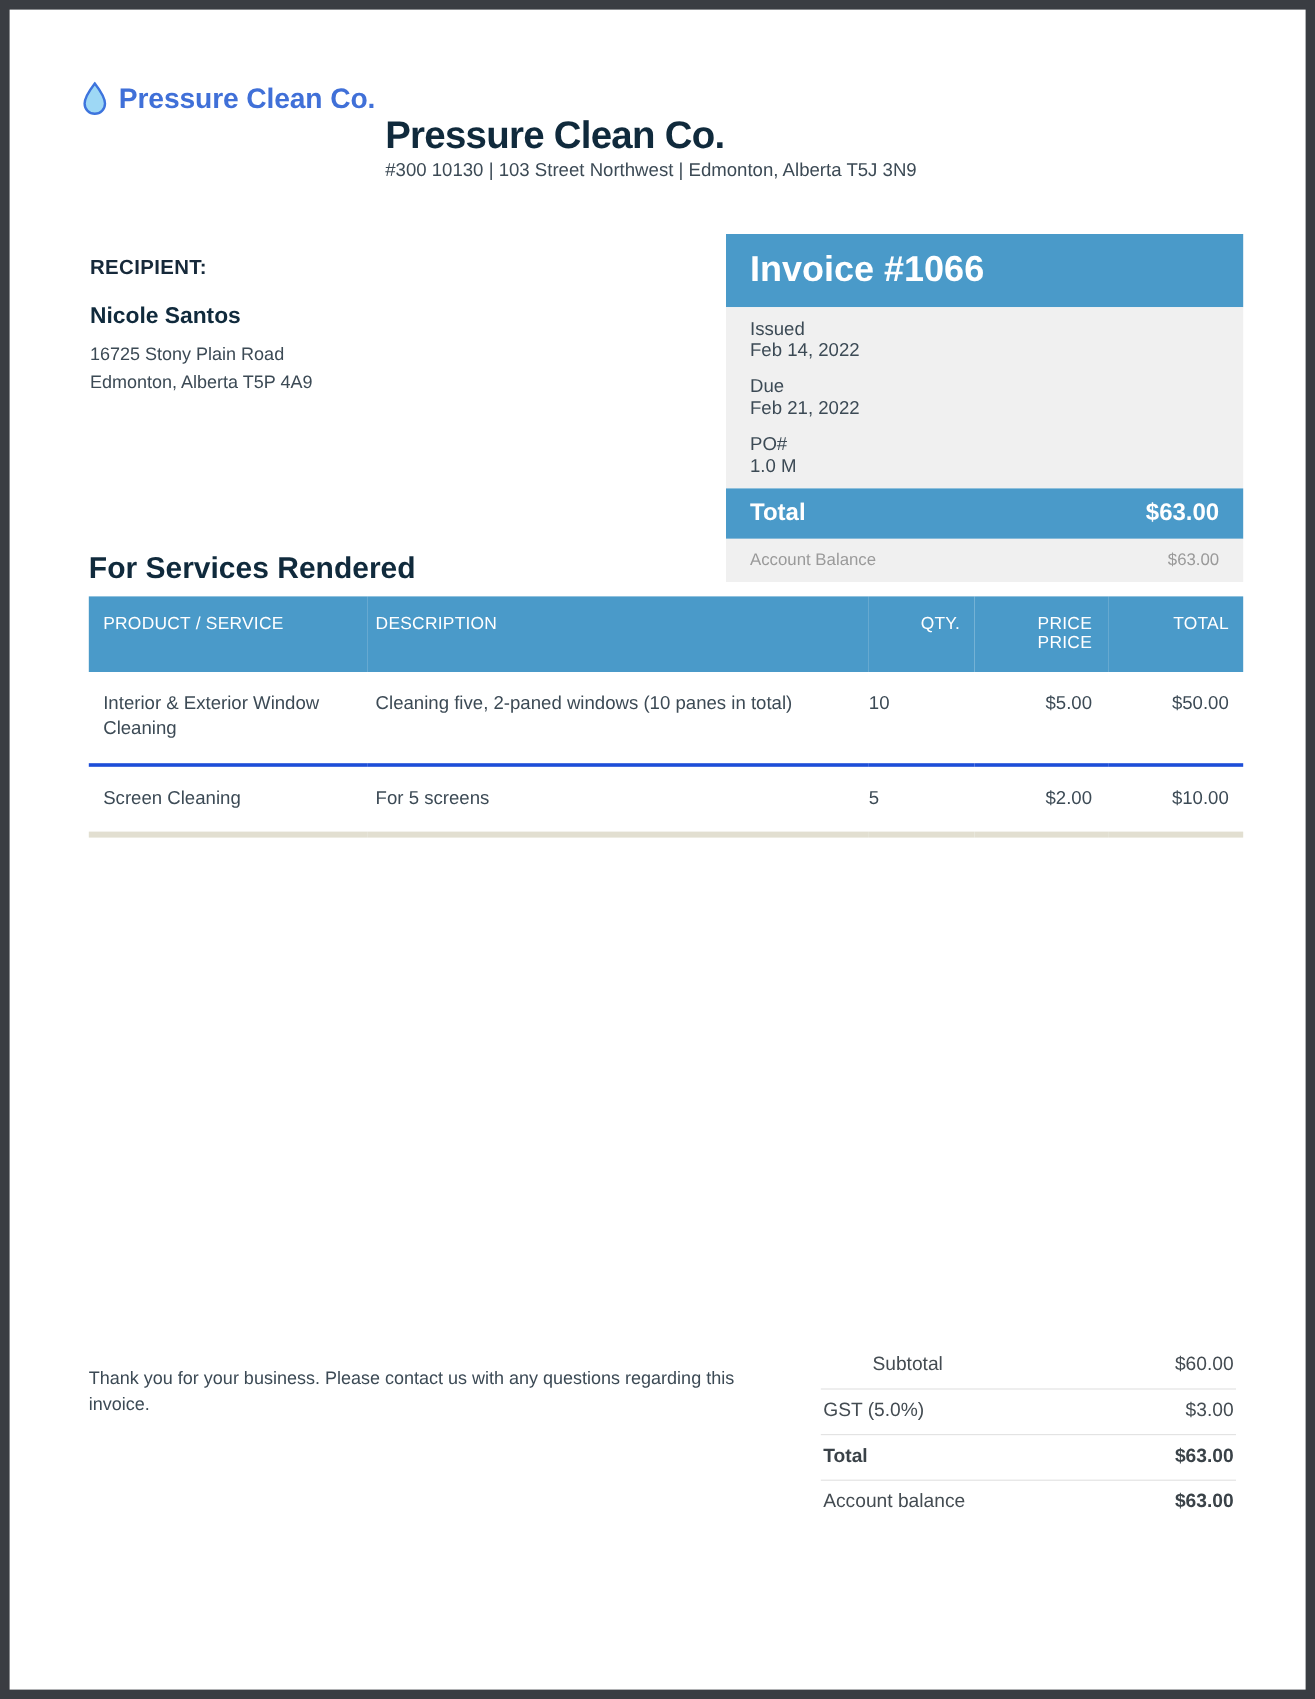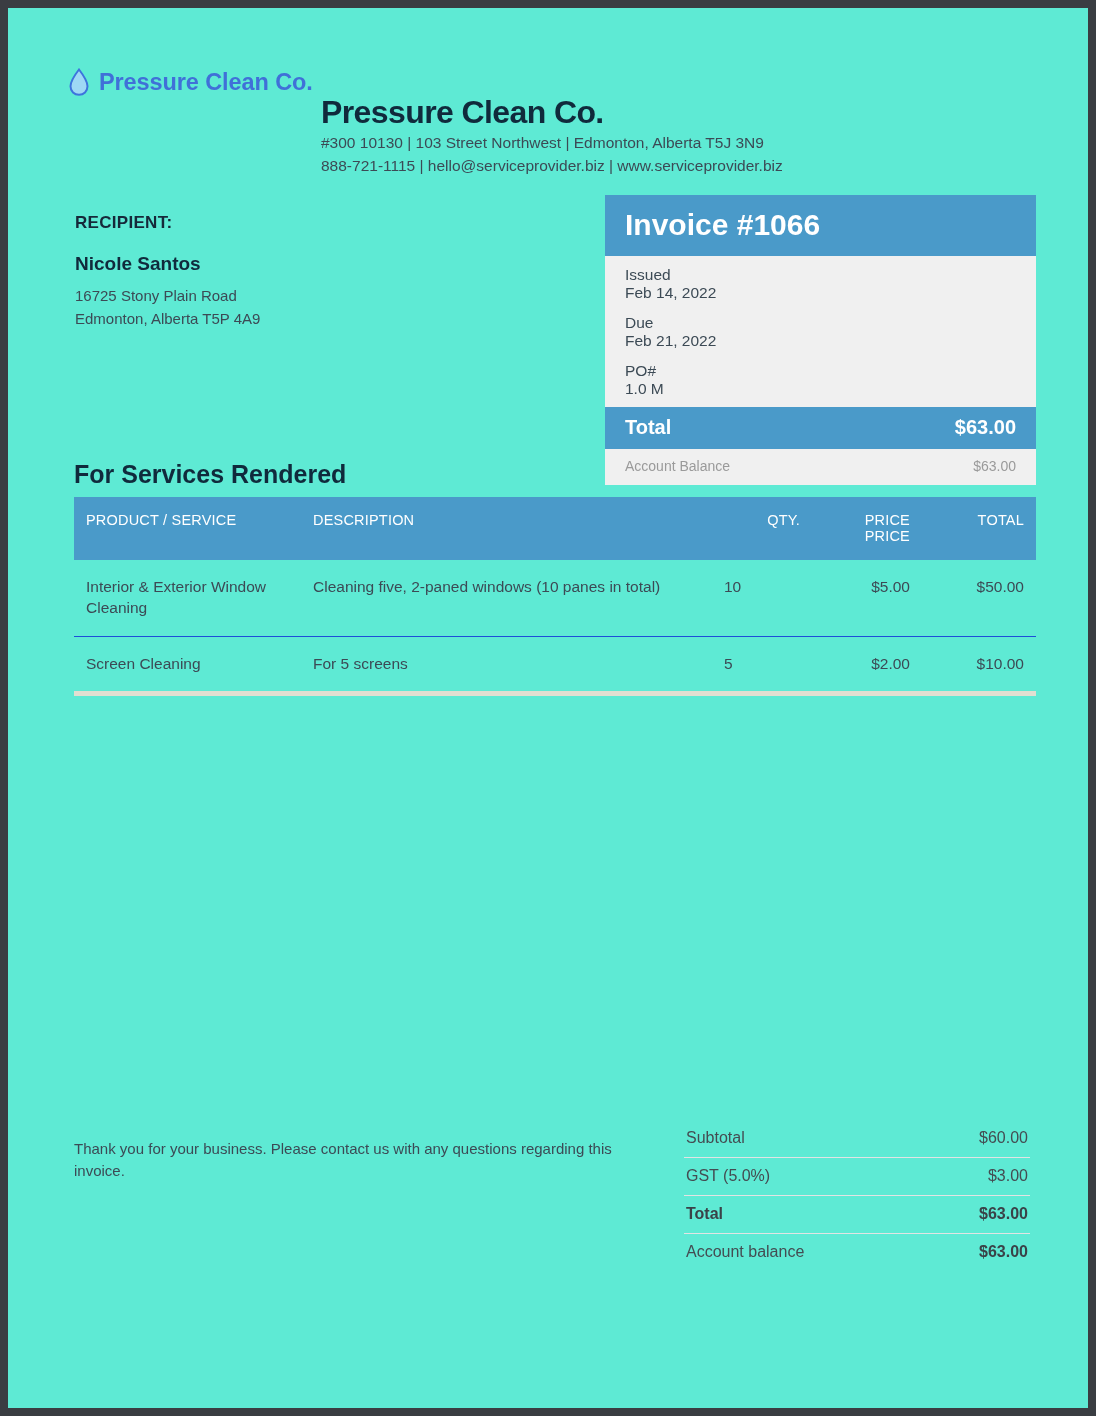--- a/index.html
+++ b/index.html
@@ -10,21 +10,21 @@
     background: #3a3d42;
     font-family: "Liberation Sans", sans-serif;
   }
 
   #page-frame {
     position: absolute;
     left: 8px;
     top: 8px;
     width: 1080px;
     height: 1400px;
-    background: #5eead4;
+    background: #ffffff;
     overflow: hidden;
   }
 
   
   .logo-row {
     position: absolute;
     left: 60px;
     top: 60px;
     display: flex;
     align-items: center;
@@ -159,21 +159,21 @@
   .items thead th.c-prod { text-align: left; padding-left: 12px; width: 232px; }
   .items thead th.c-desc { text-align: left; padding-left: 7px; }
   .items thead th.c-qty  { text-align: right; width: 88px; padding-right: 12px; }
   .items thead th.c-unit { text-align: right; width: 112px; padding-right: 14px; }
   .items thead th.c-tot  { text-align: right; width: 112px; padding-right: 12px; }
 
   .items tbody td {
     font-size: 15.5px;
     color: #3c4a55;
     padding: 16px 0 17px 0;
-    border-bottom: 1px solid #1d4ed8;
+    border-bottom: 3px solid #1d4ed8;
     vertical-align: top;
     line-height: 1.38;
   }
   .items tbody td.c-prod { padding-left: 12px; }
   .items tbody td.c-desc { padding-left: 7px; }
   .items tbody td.c-qty  { padding-right: 12px; }
   .items tbody td.c-unit { text-align: right; padding-right: 14px; }
   .items tbody td.c-tot  { text-align: right; padding-right: 12px; }
   .items tbody tr:last-child td { border-bottom: 5px solid #e2dfd1; }
 
@@ -197,41 +197,40 @@
   }
   .totals-row {
     display: flex;
     justify-content: space-between;
     align-items: baseline;
     padding: 9px 2px 10px 2px;
     border-top: 1px solid #e3e3e3;
     font-size: 16px;
     color: #444c52;
   }
-  .totals-row:first-child { border-top: none; }
+  .totals-row:first-child { border-top: none; margin-left: 41px; }
   .totals-row.strong .tl, .totals-row.strong .tv { font-weight: bold; color: #3a4248; }
   .totals-row .tv { font-weight: normal; }
   .totals-row.bold-val .tv { font-weight: bold; color: #3a4248; }
 </style>
 </head>
 <body>
 
 <div id="page-frame">
 
   <div class="logo-row">
     <svg class="logo-drop" viewBox="0 0 22 28">
       <path d="M11 1.5 C11 1.5 2.5 12.5 2.5 18.3 C2.5 23.3 6.3 26.8 11 26.8 C15.7 26.8 19.5 23.3 19.5 18.3 C19.5 12.5 11 1.5 11 1.5 Z" fill="#9ed8f5" stroke="#3d74dd" stroke-width="2"></path>
     </svg>
     <span class="logo-text">Pressure Clean Co.</span>
   </div>
 
   <div class="company">
     <div class="company-name">Pressure Clean Co.</div>
     <div class="company-line">#300 10130  |   103 Street Northwest  |  Edmonton, Alberta T5J 3N9</div>
-    <div class="company-line">888-721-1115  |  hello@serviceprovider.biz  |  www.serviceprovider.biz</div>
   </div>
 
   <div class="recipient">
     <div class="recipient-label">RECIPIENT:</div>
     <div class="recipient-name">Nicole Santos</div>
     <div class="recipient-line">16725 Stony Plain Road</div>
     <div class="recipient-line">Edmonton, Alberta T5P 4A9</div>
   </div>
 
   <div class="summary">

